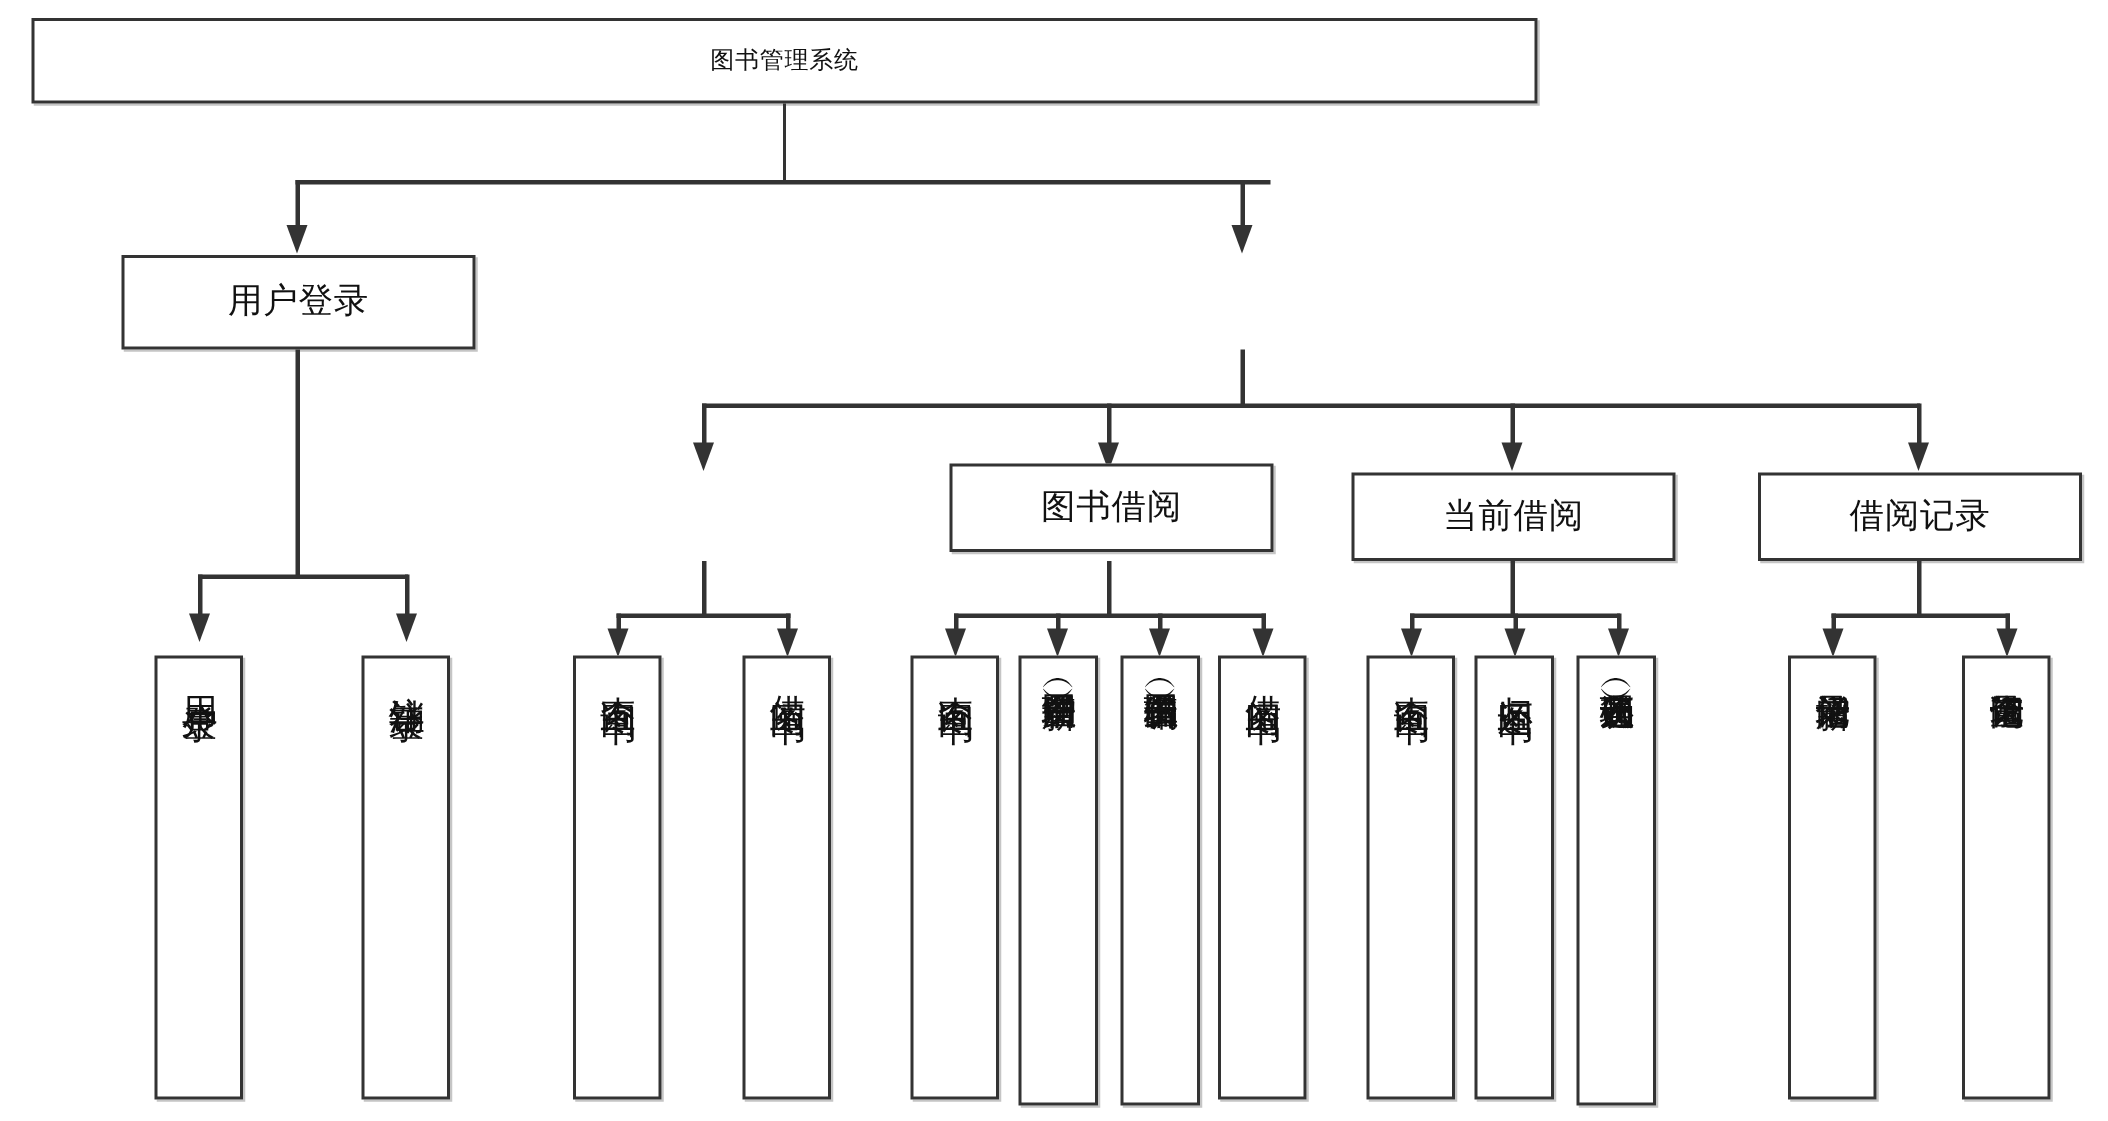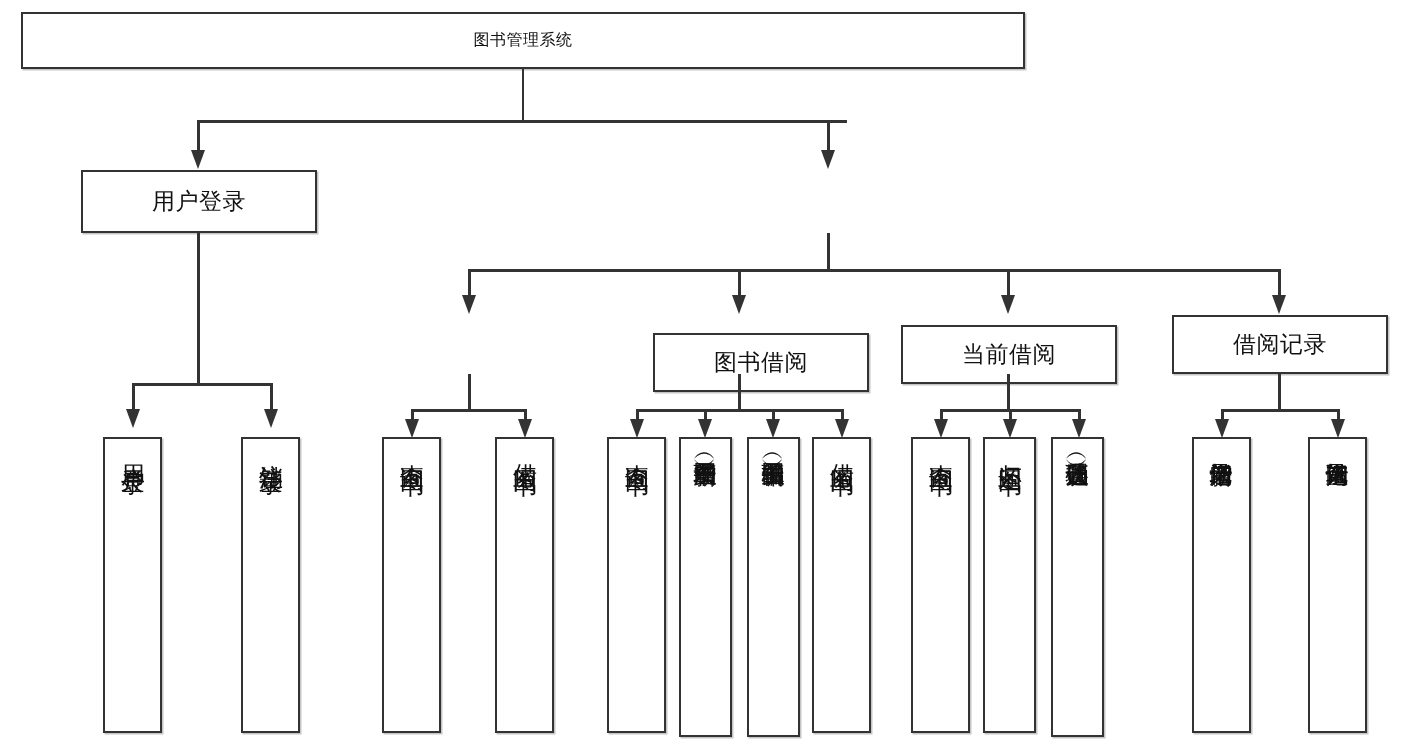--- a/index.html
+++ b/index.html
@@ -121,24 +121,24 @@
   <div class="ln horz" style="left:468px; top:269px; width:812px;"></div>
   <div class="ln vert" style="left:468px; top:269px; height:28px;"></div>
   <div class="arrow" style="left:462.2px; top:295px;"></div>
   <div class="ln vert" style="left:738px; top:269px; height:28px;"></div>
   <div class="arrow" style="left:732.2px; top:295px;"></div>
   <div class="ln vert" style="left:1007px; top:269px; height:28px;"></div>
   <div class="arrow" style="left:1001.2px; top:295px;"></div>
   <div class="ln vert" style="left:1278px; top:269px; height:28px;"></div>
   <div class="arrow" style="left:1272.2px; top:295px;"></div>
 
-  <div class="node h" style="left:633px; top:333px; width:216px; height:59px;margin-left:20px;">
+  <div class="node h" style="left:633px; top:309px; width:216px; height:59px;">
     <span class="label">图书借阅</span>
   </div>
-  <div class="node h" style="left:901px; top:325px; width:216px; height:59px;">
+  <div class="node h" style="left:901px; top:315px; width:216px; height:59px;">
     <span class="label">当前借阅</span>
   </div>
   <div class="node h" style="left:1172px; top:315px; width:216px; height:59px;">
     <span class="label">借阅记录</span>
   </div>
 
   <div class="ln vert" style="left:468px; top:374px; height:36px;"></div>
   <div class="ln horz" style="left:411px; top:409px; width:116px;"></div>
   <div class="ln vert" style="left:411px; top:409px; height:14px;"></div>
   <div class="arrow" style="left:405.2px; top:419px;"></div>

